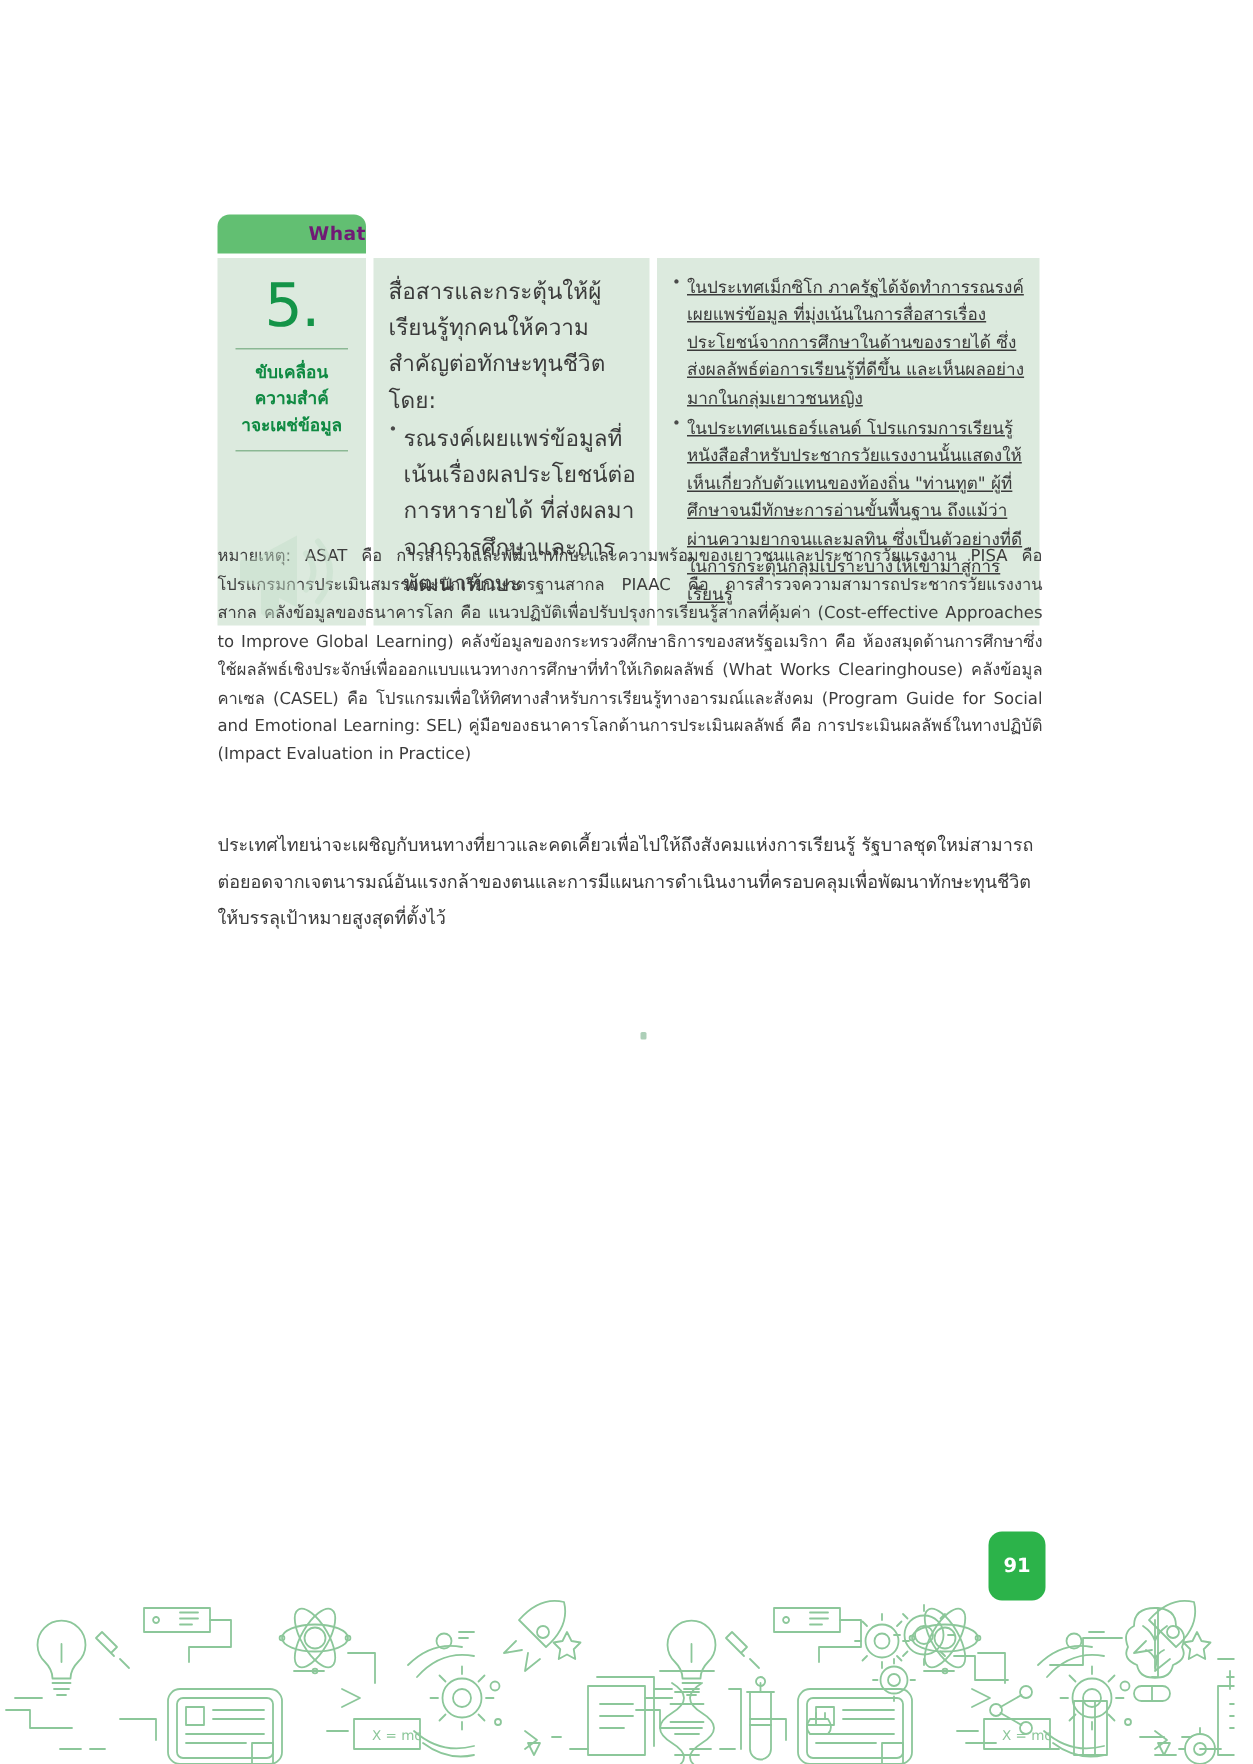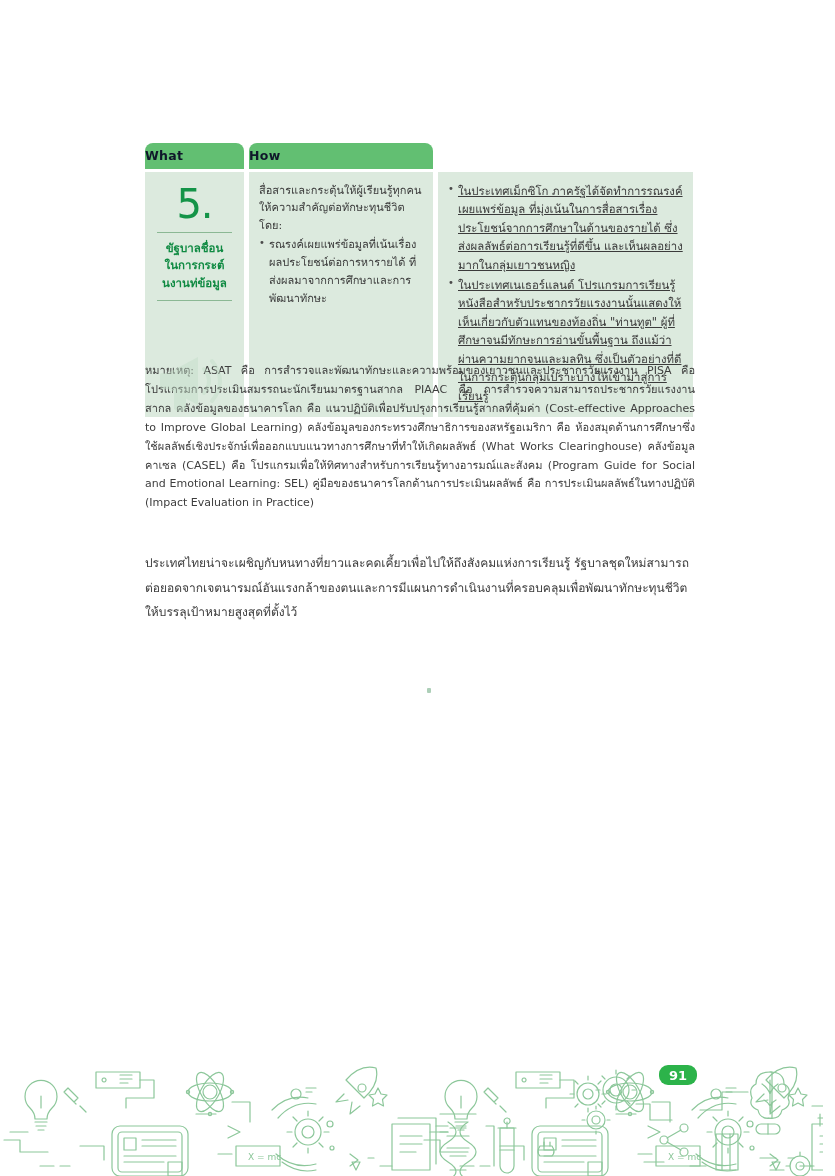--- a/index.html
+++ b/index.html
@@ -29,23 +29,23 @@
     top: 143px;
     width: 548px;
   }
   .table-row-headers {
     display: flex;
     gap: 5px;
     align-items: flex-end;
   }
   .col-head {
     background: #62bf72;
-    color: #0f172a;
+    color: #701a75;
     border-radius: 8px 8px 0 0;
-    text-align: left;
+    text-align: right;
     font-size: 12.5px;
     font-weight: bold;
     letter-spacing: .3px;
     padding: 5px 0 5px;
     line-height: 1.25;
   }
   .col-1 { width: 99px; flex: 0 0 99px; }
   .col-2 { width: 184px; flex: 0 0 184px; }
   .col-3 { width: 255px; flex: 0 0 255px; }
 
@@ -100,21 +100,21 @@
     transform: translateX(-50%);
     width: 86px;
     height: 80px;
     opacity: .45;
     z-index: 1;
     pointer-events: none;
   }
 
   .cell-text {
     padding: 10px 9px 10px 10px;
-    font-size: 11px;
+    font-size: 15px;
     line-height: 1.62;
     color: #3b3b3b;
   }
   .cell-text .lead {
     margin: 0 0 1px 0;
   }
   .cell-text ul {
     list-style: none;
     margin: 0;
     padding: 0;
@@ -192,30 +192,29 @@
     opacity: .55;
     border-radius: 1px;
   }
 
   
   .page-num {
     position: absolute;
     left: 659px;
     top: 1021px;
     width: 38px;
-    height: 20px;
+    height: 46px;
     background: #2cb34a;
     border-radius: 9px;
     color: #ffffff;
     font-size: 13px;
     font-weight: bold;
     display: flex;
     align-items: center;
     justify-content: center;
-    margin-top: 44px;
   }
 
   
   .footer-art {
     position: absolute;
     left: 0;
     bottom: 0;
     width: 823px;
     height: 110px;
     overflow: hidden;
@@ -224,39 +223,38 @@
 </style>
 </head>
 <body>
 
 <div class="page">
 
   <div class="table-wrap">
 
     <div class="table-row-headers">
       <div class="col-head col-1">What</div>
-      <div class="col-head col-2">How</div>
     </div>
 
     <div class="table-row-body">
 
       <div class="cell cell-what col-1">
         <svg class="watermark" viewBox="0 0 86 80">
           <path d="M16 26 L46 10 L46 58 L16 42 Z" fill="#c3ddc8"></path>
           <rect x="8" y="26" width="10" height="16" rx="2" fill="#c3ddc8"></rect>
           <path d="M22 44 L34 44 L34 62 Q28 68 22 62 Z" fill="#c3ddc8"></path>
           <path d="M52 22 Q62 34 52 46" stroke="#c3ddc8" stroke-width="4" fill="none" stroke-linecap="round"></path>
           <path d="M60 14 Q76 34 60 54" stroke="#c3ddc8" stroke-width="4" fill="none" stroke-linecap="round"></path>
         </svg>
         <div class="big-num">5.</div>
         <div class="rule"></div>
         <div class="what-label">
-          <div>ขัฐบาลชื่อน</div>
-          <div>ในการกระต์</div>
-          <div>นงานท่ข้อมูล</div>
+          <div>ขับเคลื่อน</div>
+          <div>ความสำค์</div>
+          <div>าจะเผช่ข้อมูล</div>
         </div>
         <div class="rule rule-bottom"></div>
       </div>
 
       <div class="cell cell-text col-2">
         <p class="lead">สื่อสารและกระตุ้นให้ผู้เรียนรู้ทุกคนให้ความสำคัญต่อทักษะทุนชีวิต โดย:</p>
         <ul>
           <li><span class="bold">รณรงค์เผยแพร่ข้อมูลที่เน้นเรื่องผลประโยชน์ต่อการหารายได้</span> <span>ที่ส่งผลมาจากการศึกษาและการพัฒนาทักษะ</span></li>
         </ul>
       </div>

